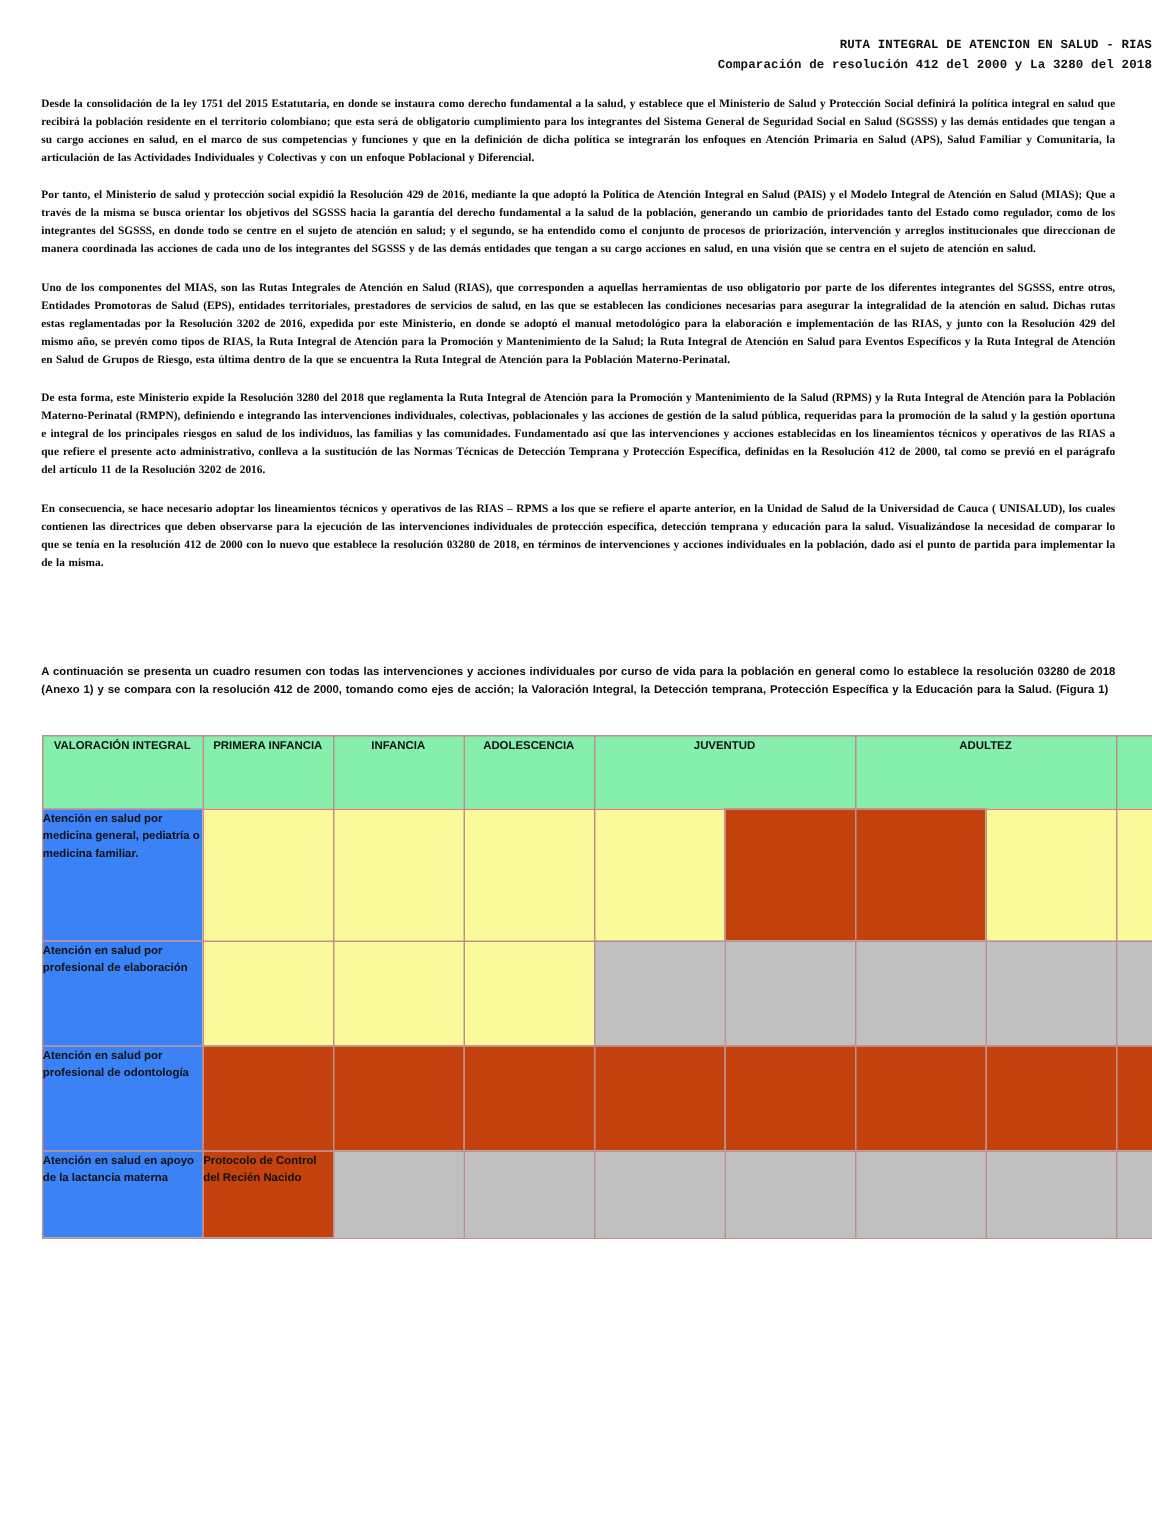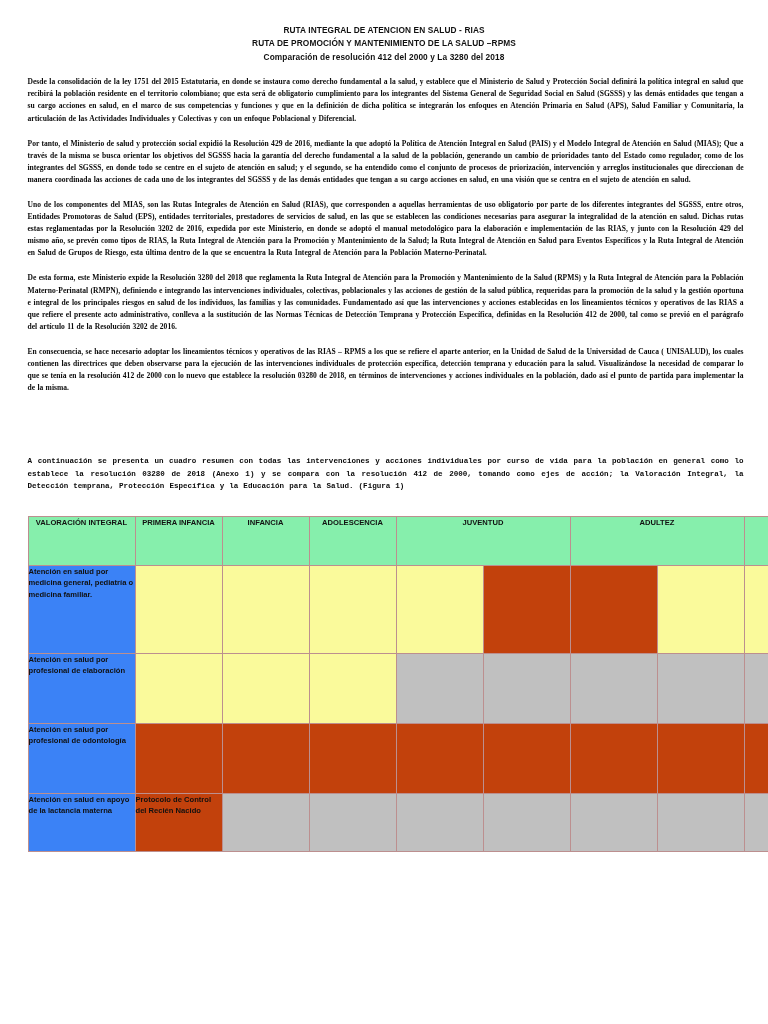--- a/index.html
+++ b/index.html
@@ -24,26 +24,27 @@
     box-sizing: border-box;
     padding: 0;
   }
 
   
   .title-block {
     padding-top: 24px;
     text-align: center;
   }
   .title-line {
-    font-family: Liberation Sans, sans-serif;
+    font-family: Liberation Mono, monospace;
     font-weight: bold;
     font-size: 8.3px;
     line-height: 13.4px;
     letter-spacing: 0.1px;
     color: #111;
+    text-align: right;
   }
   .title-line.sub {
     font-weight: bold;
     font-size: 8.3px;
   }
 
   
   .body-wrap {
     margin: 0 auto;
     width: 716px;
@@ -65,21 +66,21 @@
 
   .gap-block { height: 61px; }
 
   .tail-wrap {
     margin: 0 auto;
     width: 716px;
     padding-left: 3px;
   }
   p.tail {
     margin: 0 0 14px 0;
-    font-family: Liberation Mono, monospace;
+    font-family: Liberation Sans, sans-serif;
     font-size: 7.55px;
     line-height: 12.4px;
     text-align: justify;
     font-weight: bold;
     color: #0a0a0a;
     word-spacing: 0.5px;
   }
 
   
   .table-wrap {
@@ -139,21 +140,20 @@
   .r3 { height: 70px; }
   .r4 { height: 58px; }
 </style>
 </head>
 <body>
 
 <div class="page">
 
   <div class="title-block">
     <div class="title-line">RUTA INTEGRAL DE ATENCION EN SALUD - RIAS</div>
-    <div class="title-line sub">RUTA DE PROMOCIÓN Y MANTENIMIENTO DE LA SALUD –RPMS</div>
     <div class="title-line sub">Comparación de resolución 412 del 2000 y La 3280 del 2018</div>
   </div>
 
   <div class="body-wrap">
     <p class="para">Desde la consolidación de la ley 1751 del 2015 Estatutaria, en donde se instaura como derecho fundamental a la salud, y establece que el Ministerio de Salud y Protección Social definirá la política integral en salud que recibirá la población residente en el territorio colombiano; que esta será de obligatorio cumplimiento para los integrantes del Sistema General de Seguridad Social en Salud (SGSSS) y las demás entidades que tengan a su cargo acciones en salud, en el marco de sus competencias y funciones y que en la definición de dicha política se integrarán los enfoques en Atención Primaria en Salud (APS), Salud Familiar y Comunitaria, la articulación de las Actividades Individuales y Colectivas y con un enfoque Poblacional y Diferencial.</p>
     <p class="para">Por tanto, el Ministerio de salud y protección social expidió la Resolución 429 de 2016, mediante la que adoptó la Política de Atención Integral en Salud (PAIS) y el Modelo Integral de Atención en Salud (MIAS); Que a través de la misma se busca orientar los objetivos del SGSSS hacia la garantía del derecho fundamental a la salud de la población, generando un cambio de prioridades tanto del Estado como regulador, como de los integrantes del SGSSS, en donde todo se centre en el sujeto de atención en salud; y el segundo, se ha entendido como el conjunto de procesos de priorización, intervención y arreglos institucionales que direccionan de manera coordinada las acciones de cada uno de los integrantes del SGSSS y de las demás entidades que tengan a su cargo acciones en salud, en una visión que se centra en el sujeto de atención en salud.</p>
     <p class="para">Uno de los componentes del MIAS, son las Rutas Integrales de Atención en Salud (RIAS), que corresponden a aquellas herramientas de uso obligatorio por parte de los diferentes integrantes del SGSSS, entre otros, Entidades Promotoras de Salud (EPS), entidades territoriales, prestadores de servicios de salud, en las que se establecen las condiciones necesarias para asegurar la integralidad de la atención en salud. Dichas rutas estas reglamentadas por la Resolución 3202 de 2016, expedida por este Ministerio, en donde se adoptó el manual metodológico para la elaboración e implementación de las RIAS, y junto con la Resolución 429 del mismo año, se prevén como tipos de RIAS, la Ruta Integral de Atención para la Promoción y Mantenimiento de la Salud; la Ruta Integral de Atención en Salud para Eventos Específicos y la Ruta Integral de Atención en Salud de Grupos de Riesgo, esta última dentro de la que se encuentra la Ruta Integral de Atención para la Población Materno-Perinatal.</p>
     <p class="para">De esta forma, este Ministerio expide la Resolución 3280 del 2018 que reglamenta la Ruta Integral de Atención para la Promoción y Mantenimiento de la Salud (RPMS) y la Ruta Integral de Atención para la Población Materno-Perinatal (RMPN), definiendo e integrando las intervenciones individuales, colectivas, poblacionales y las acciones de gestión de la salud pública, requeridas para la promoción de la salud y la gestión oportuna e integral de los principales riesgos en salud de los individuos, las familias y las comunidades. Fundamentado así que las intervenciones y acciones establecidas en los lineamientos técnicos y operativos de las RIAS a que refiere el presente acto administrativo, conlleva a la sustitución de las Normas Técnicas de Detección Temprana y Protección Específica, definidas en la Resolución 412 de 2000, tal como se previó en el parágrafo del artículo 11 de la Resolución 3202 de 2016.</p>
     <p class="para">En consecuencia, se hace necesario adoptar los lineamientos técnicos y operativos de las RIAS – RPMS a los que se refiere el aparte anterior, en la Unidad de Salud de la Universidad de Cauca ( UNISALUD), los cuales contienen las directrices que deben observarse para la ejecución de las intervenciones individuales de protección específica, detección temprana y educación para la salud. Visualizándose la necesidad de comparar lo que se tenía en la resolución 412 de 2000 con lo nuevo que establece la resolución 03280 de 2018, en términos de intervenciones y acciones individuales en la población, dado así el punto de partida para implementar la de la misma.</p>
   </div>

